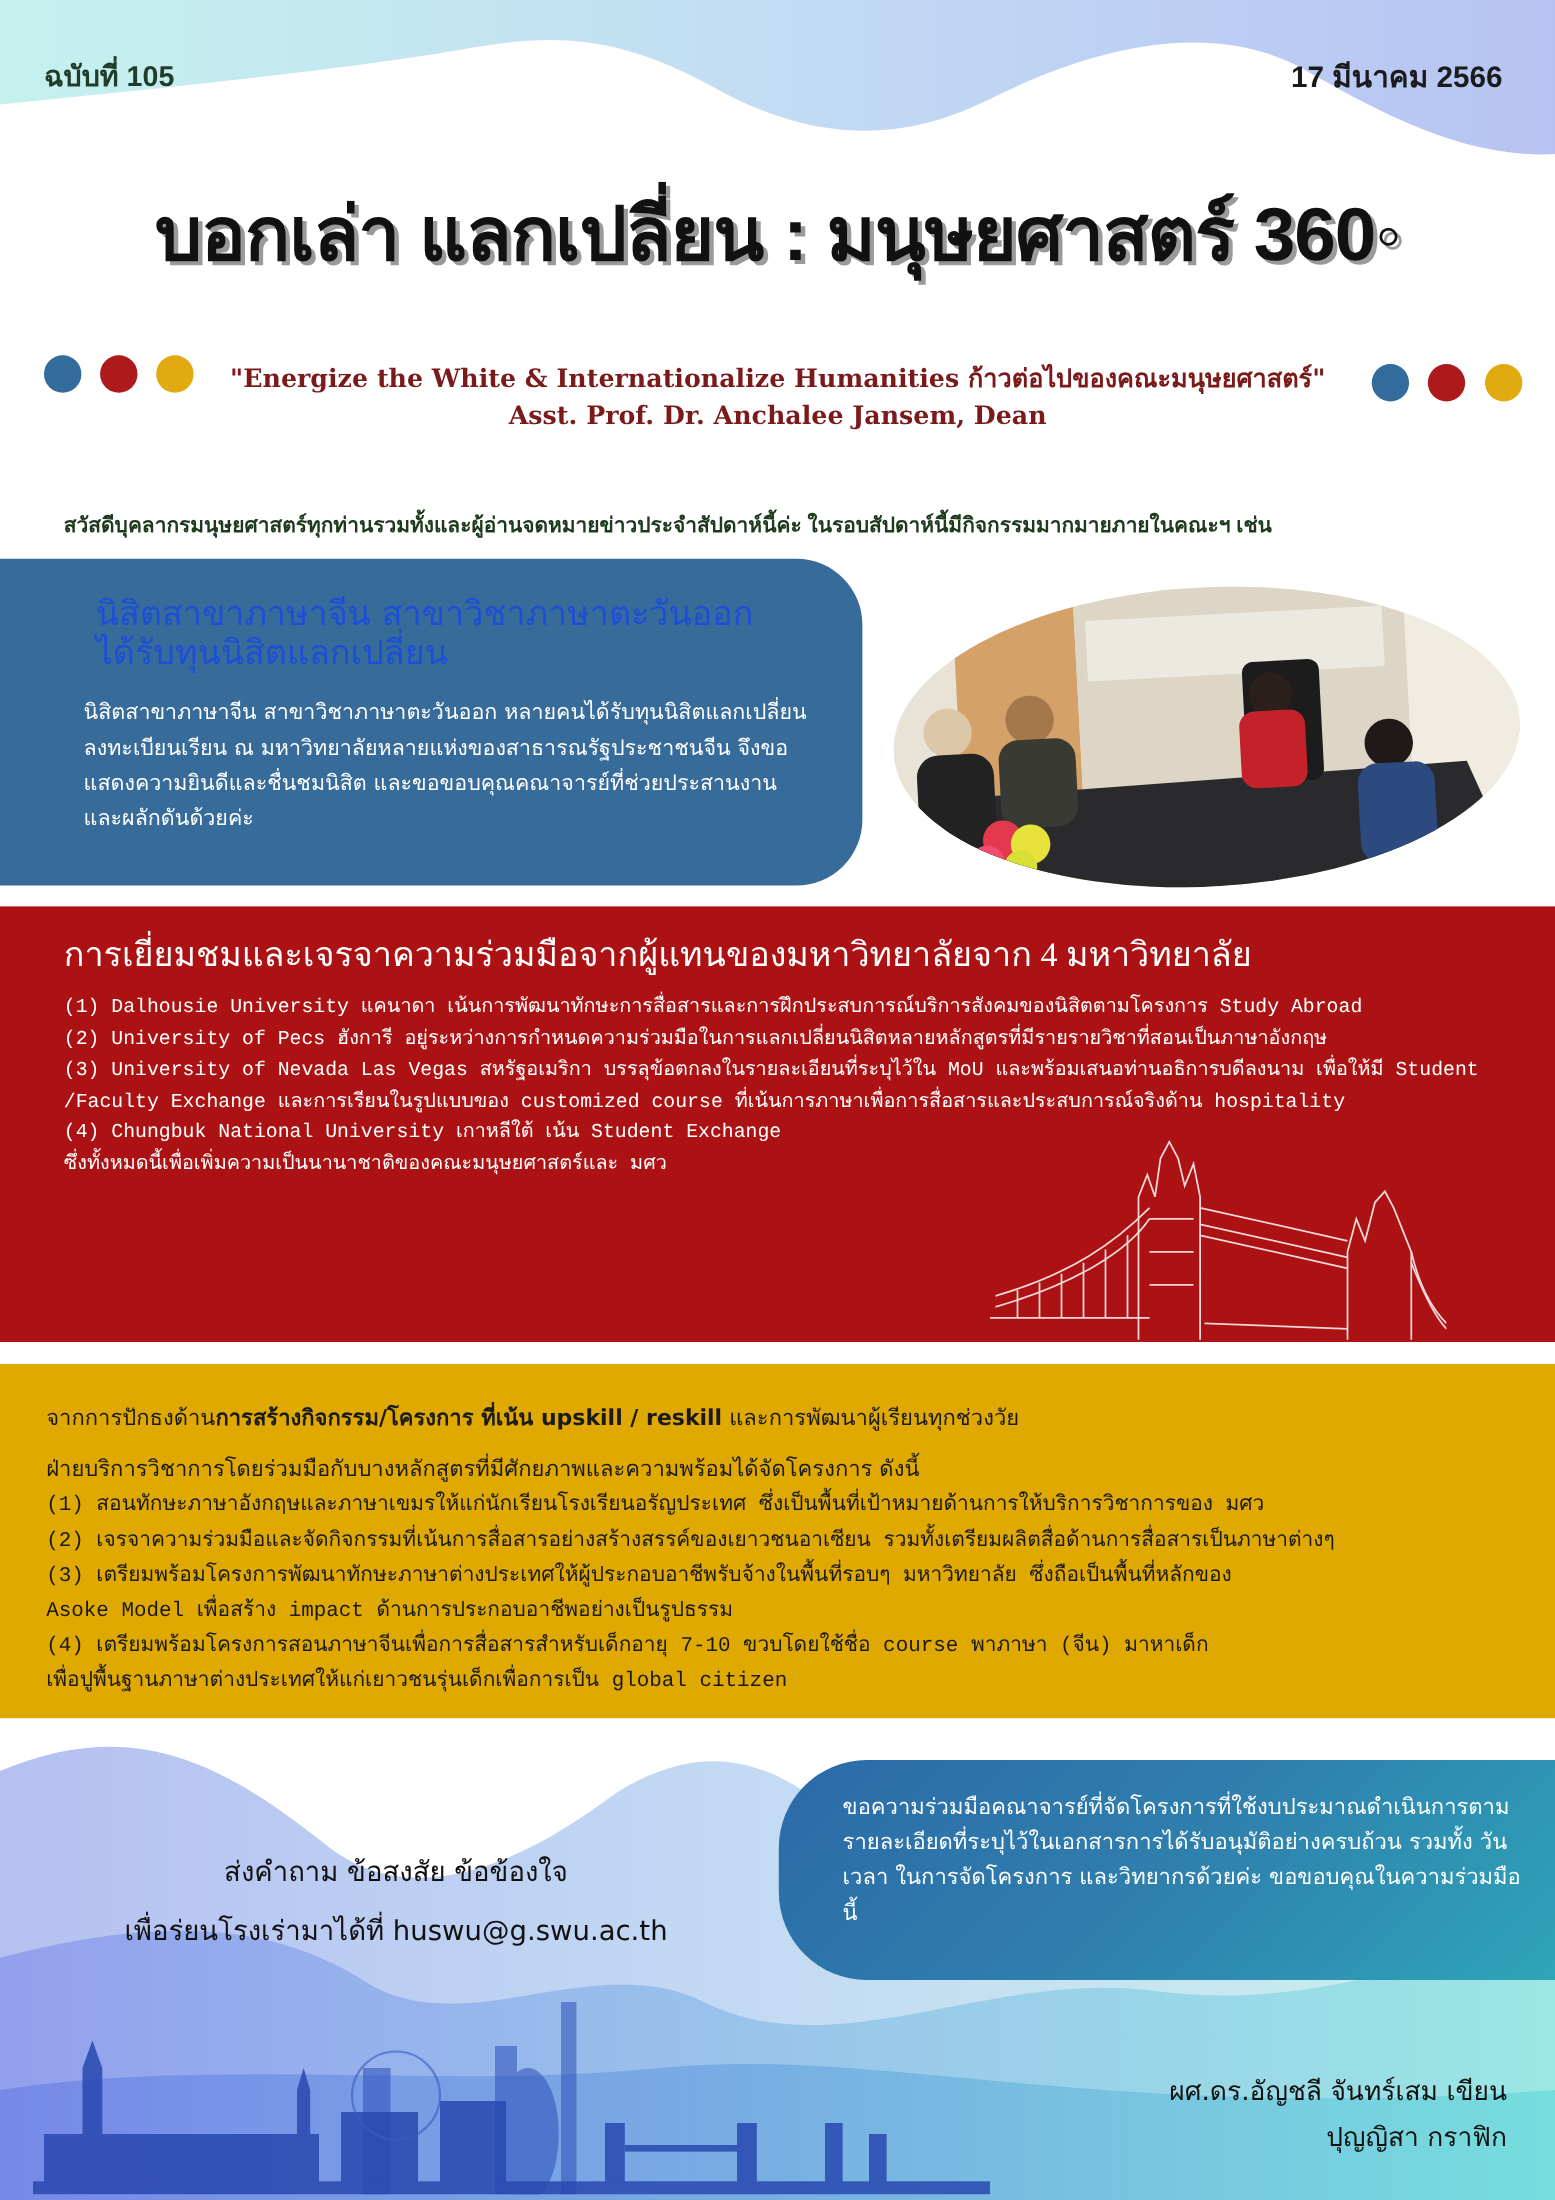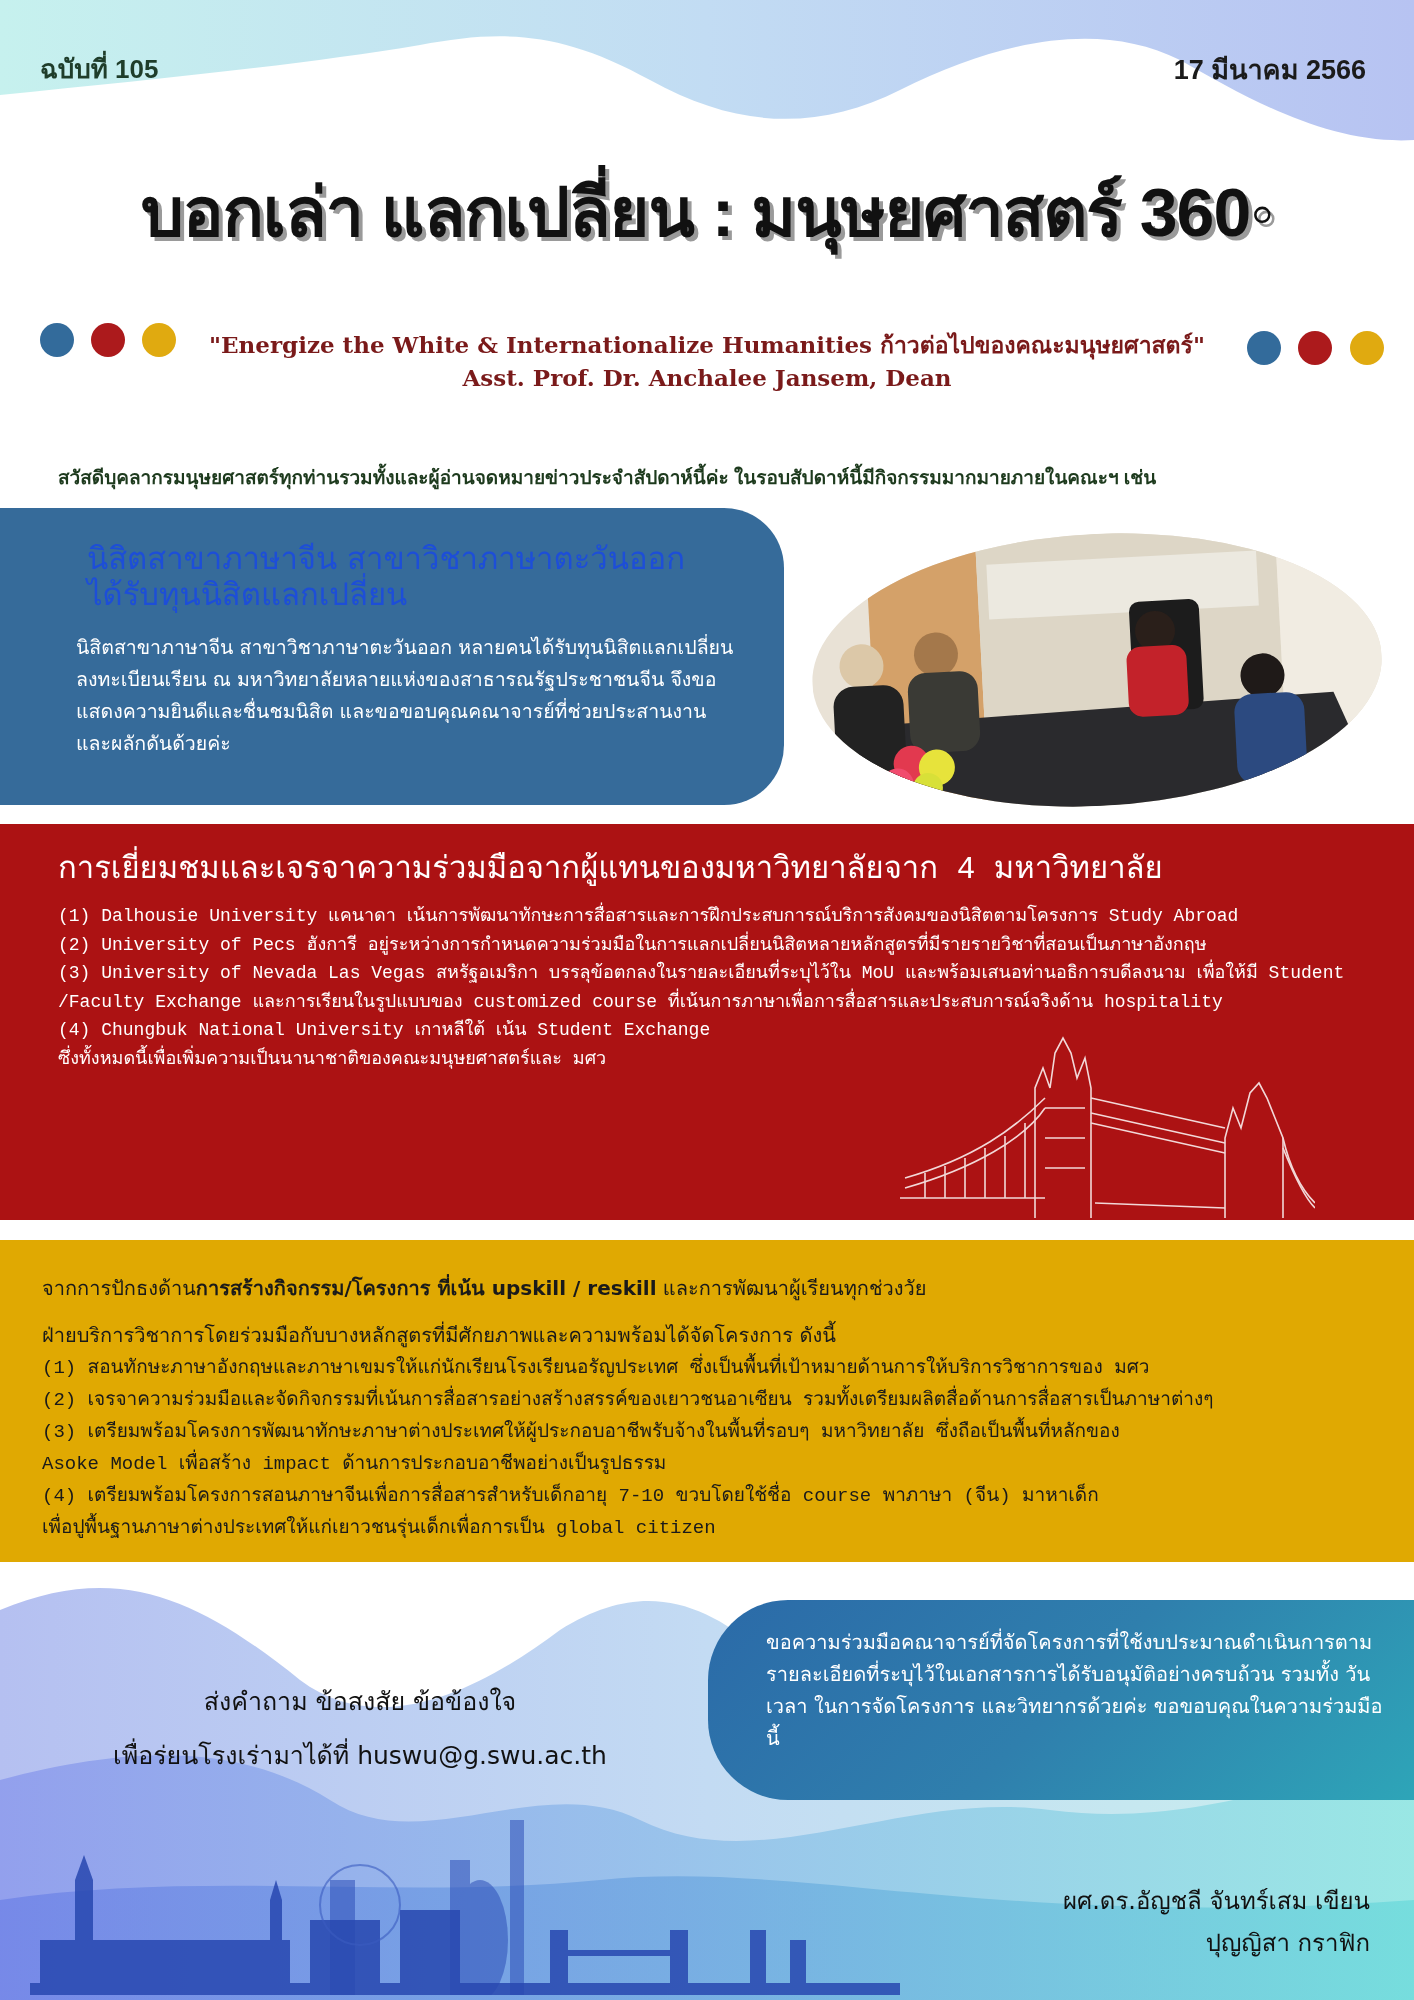--- a/index.html
+++ b/index.html
@@ -13,21 +13,21 @@
   .dot { width:34px; height:34px; border-radius:50%; }
   .quote { left:160px; width:1094px; top:328px; text-align:center; color:#7a1a1a; font-family:"DejaVu Serif", serif; font-weight:bold; font-size:23px; line-height:33px; }
   .greeting { left:58px; top:462px; font-size:19px; font-weight:bold; color:#1d3a1d; font-family:"Liberation Sans", sans-serif; }
   
   .blue-box { left:0; top:508px; width:784px; height:297px; background:#366b9a; border-radius:0 60px 60px 0; }
   .blue-title { left:76px; top:540px; width:680px; font-size:31px; line-height:36px; color:#1d4ed8; font-family:"DejaVu Sans", sans-serif; font-weight:300;margin-left:11px; }
   .blue-body { left:76px; top:632px; width:660px; font-size:19.5px; line-height:32px; color:#fff; font-family:"DejaVu Sans", sans-serif; }
   .photo { left:812px; top:534px; width:570px; height:272px; border-radius:50% / 50%; overflow:hidden; transform:rotate(-3deg); }
   
   .red-box { left:0; top:824px; width:1414px; height:396px; background:#ac1213; }
-  .red-title { left:58px; top:842px; font-size:31px; color:#fff; font-family:Liberation Mono, monospace; }
+  .red-title { left:58px; top:842px; font-size:31px; color:#fff; font-family:Liberation Serif, serif; }
   .red-list { left:58px; top:902px; width:1340px; font-family:"Liberation Mono", monospace; font-size:18px; line-height:28.5px; color:#fff; }
   .red-list div { white-space:pre-wrap; }
   .bridge { left:895px; top:1028px; width:420px; height:192px; }
   
   .yellow-box { left:0; top:1240px; width:1414px; height:322px; background:#e0a902; }
   .yellow-text { left:42px; top:1258px; width:1360px; font-family:"Liberation Mono", monospace; font-size:19px; line-height:32px; color:#1a1a1a; }
   .yellow-text .intro { font-family:"DejaVu Sans", sans-serif; font-size:20px; line-height:34px;margin-top:13px; }
   .yellow-text b { font-weight:bold; }
   
   .footer-bg { left:0; top:1570px; width:1414px; height:430px; }

